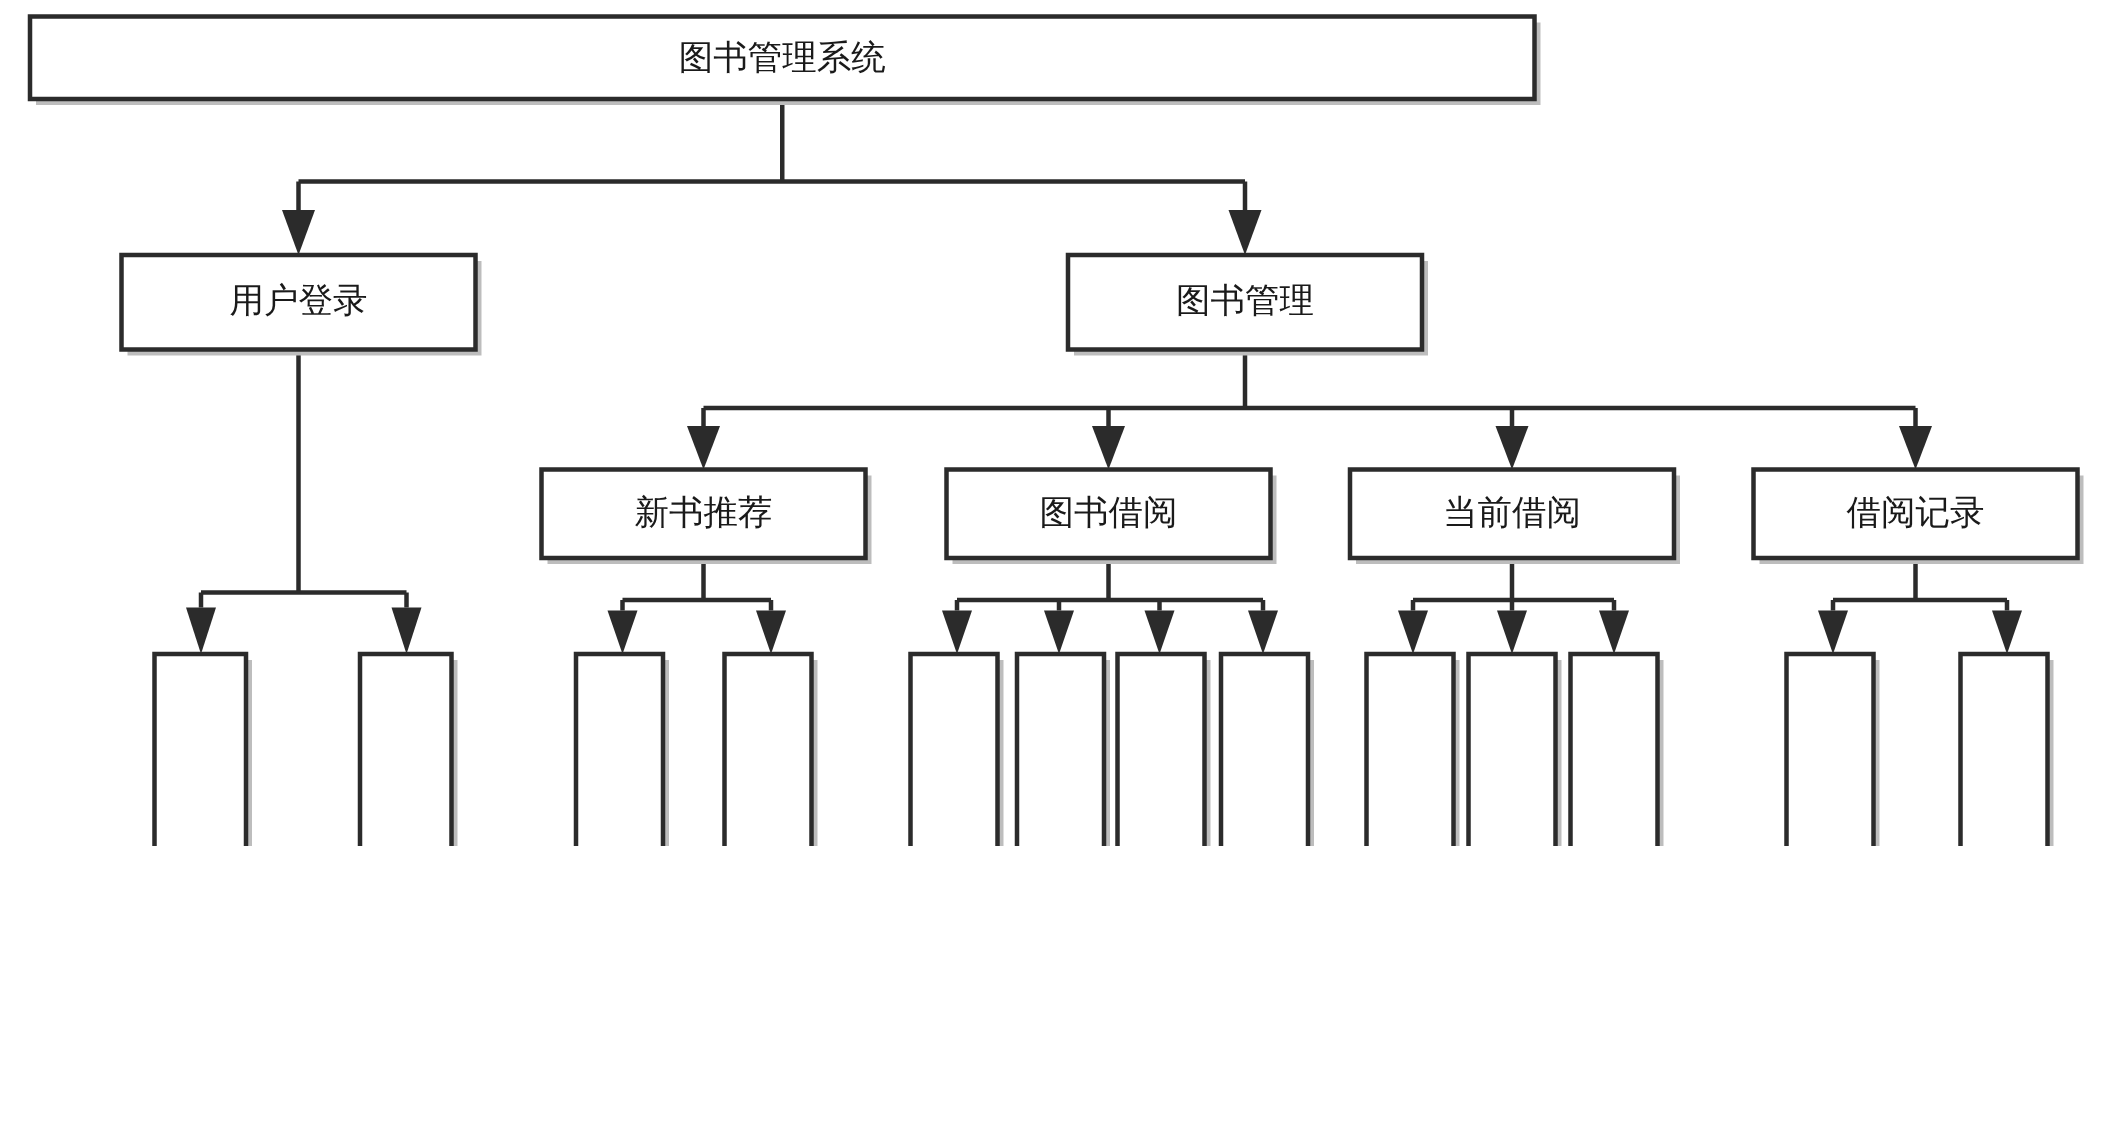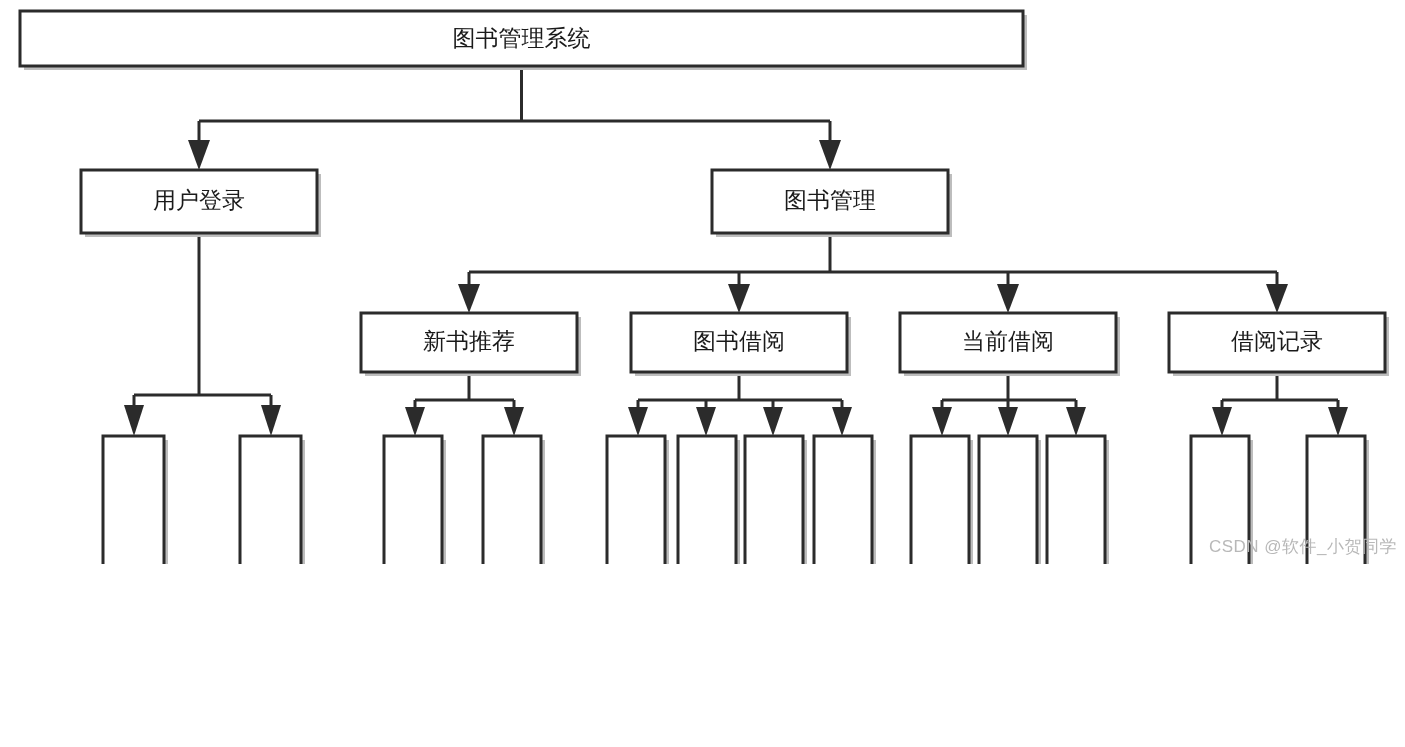--- a/index.html
+++ b/index.html
@@ -269,15 +269,14 @@
   <div class="leaf-label" style="left:745px; top:436px; width:58px; height:298px; align-items:flex-start; padding-top:6px; box-sizing:border-box;">编辑图书（管理员）</div>
   <div class="leaf-label" style="left:814px; top:436px; width:58px; height:298px;">借阅图书</div>
 
   <div class="leaf-label" style="left:911px; top:436px; width:58px; height:298px;">查询图书</div>
   <div class="leaf-label" style="left:979px; top:436px; width:58px; height:298px;">归还图书</div>
   <div class="leaf-label" style="left:1047px; top:436px; width:58px; height:298px; align-items:flex-start; padding-top:6px; box-sizing:border-box;">确认归还（管理员）</div>
 
   <div class="leaf-label" style="left:1191px; top:436px; width:58px; height:298px;">新增借阅记录</div>
   <div class="leaf-label" style="left:1307px; top:436px; width:58px; height:298px;">查询借阅记录</div>
 
-  <div class="watermark">CSDN @软件_小贺同学</div>
 
 </div>
 
 </body></html>

